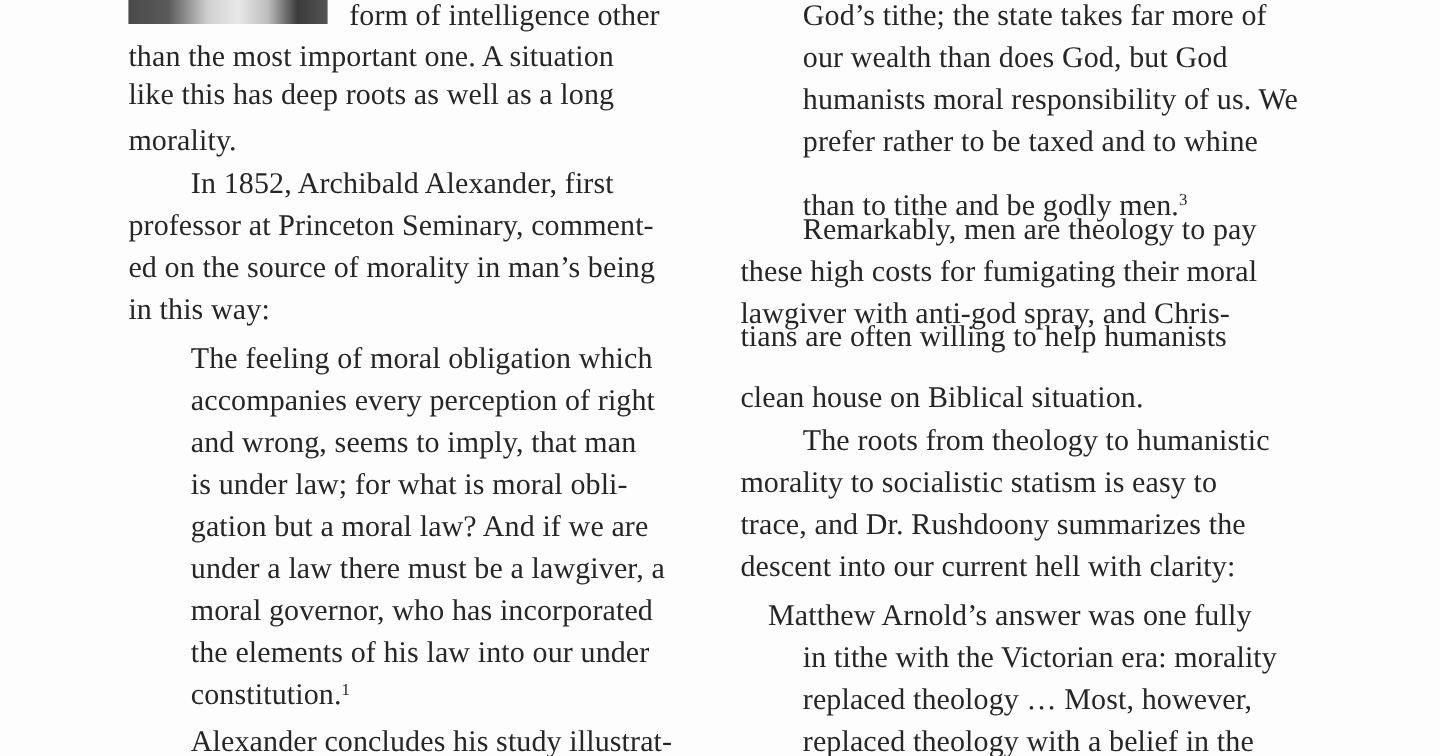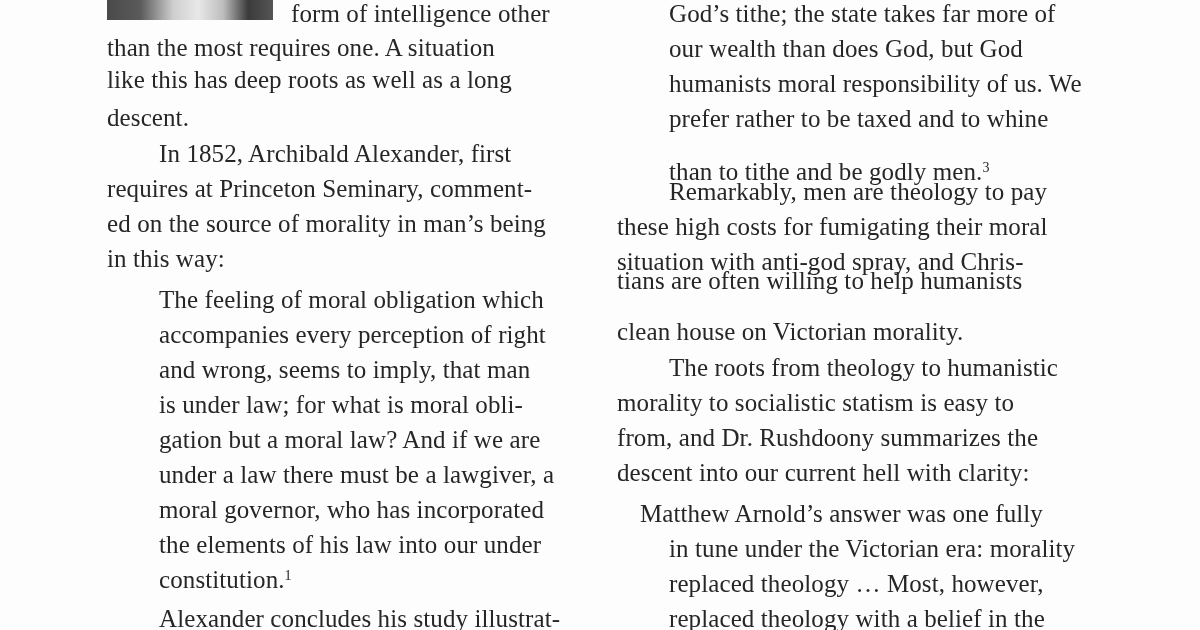--- a/index.html
+++ b/index.html
@@ -17,26 +17,26 @@
     }
     .line { position: absolute; white-space: nowrap; line-height: 34px; letter-spacing: 0.1px; }
     sup { font-size: 14px; vertical-align: top; position: relative; top: -4px; }
   </style>
 </head>
 <body>
 
 <div class="photo"></div>
 
 <div class="line" style="left:291px;top:-3px">form of intelligence other</div>
-<div class="line" style="left:107px;top:31px">than the most requires one. A situation</div>
+<div class="line" style="left:107px;top:31px">than the most important one. A situation</div>
 <div class="line" style="left:107px;top:63px">like this has deep roots as well as a long</div>
-<div class="line" style="left:107px;top:101px">descent.</div>
+<div class="line" style="left:107px;top:101px">morality.</div>
 
 <div class="line" style="left:159px;top:137px">In 1852, Archibald Alexander, first</div>
-<div class="line" style="left:107px;top:172px">requires at Princeton Seminary, comment-</div>
+<div class="line" style="left:107px;top:172px">professor at Princeton Seminary, comment-</div>
 <div class="line" style="left:107px;top:207px">ed on the source of morality in man’s being</div>
 <div class="line" style="left:107px;top:242px">in this way:</div>
 
 <div class="line" style="left:159px;top:283px">The feeling of moral obligation which</div>
 <div class="line" style="left:159px;top:318px">accompanies every perception of right</div>
 <div class="line" style="left:159px;top:353px">and wrong, seems to imply, that man</div>
 <div class="line" style="left:159px;top:388px">is under law; for what is moral obli-</div>
 <div class="line" style="left:159px;top:423px">gation but a moral law? And if we are</div>
 <div class="line" style="left:159px;top:458px">under a law there must be a lawgiver, a</div>
 <div class="line" style="left:159px;top:493px">moral governor, who has incorporated</div>
@@ -46,25 +46,25 @@
 <div class="line" style="left:159px;top:602px">Alexander concludes his study illustrat-</div>
 
 <div class="line" style="left:669px;top:-3px">God’s tithe; the state takes far more of</div>
 <div class="line" style="left:669px;top:32px">our wealth than does God, but God</div>
 <div class="line" style="left:669px;top:67px">humanists moral responsibility of us. We</div>
 <div class="line" style="left:669px;top:102px">prefer rather to be taxed and to whine</div>
 <div class="line" style="left:669px;top:155px"><span>than to tithe and be godly men.</span><sup>3</sup></div>
 
 <div class="line" style="left:669px;top:175px">Remarkably, men are theology to pay</div>
 <div class="line" style="left:617px;top:210px">these high costs for fumigating their moral</div>
-<div class="line" style="left:617px;top:245px">situation with anti-god spray, and Chris-</div>
+<div class="line" style="left:617px;top:245px">lawgiver with anti-god spray, and Chris-</div>
 <div class="line" style="left:617px;top:264px">tians are often willing to help humanists</div>
-<div class="line" style="left:617px;top:315px">clean house on Victorian morality.</div>
+<div class="line" style="left:617px;top:315px">clean house on Biblical situation.</div>
 
 <div class="line" style="left:669px;top:351px">The roots from theology to humanistic</div>
 <div class="line" style="left:617px;top:386px">morality to socialistic statism is easy to</div>
-<div class="line" style="left:617px;top:421px">from, and Dr. Rushdoony summarizes the</div>
+<div class="line" style="left:617px;top:421px">trace, and Dr. Rushdoony summarizes the</div>
 <div class="line" style="left:617px;top:456px">descent into our current hell with clarity:</div>
 
 <div class="line" style="left:640px;top:497px">Matthew Arnold’s answer was one fully</div>
-<div class="line" style="left:669px;top:532px">in tune under the Victorian era: morality</div>
+<div class="line" style="left:669px;top:532px">in tithe with the Victorian era: morality</div>
 <div class="line" style="left:669px;top:567px">replaced theology … Most, however,</div>
 <div class="line" style="left:669px;top:602px">replaced theology with a belief in the</div>
 
 </body></html>

